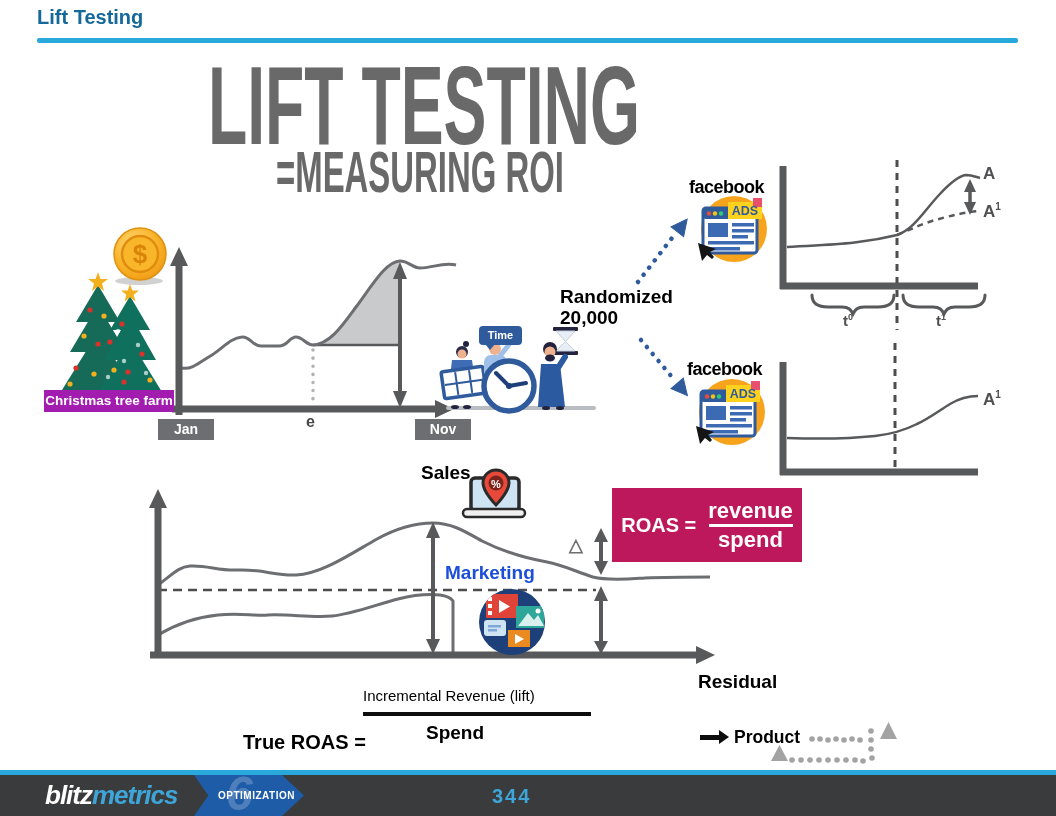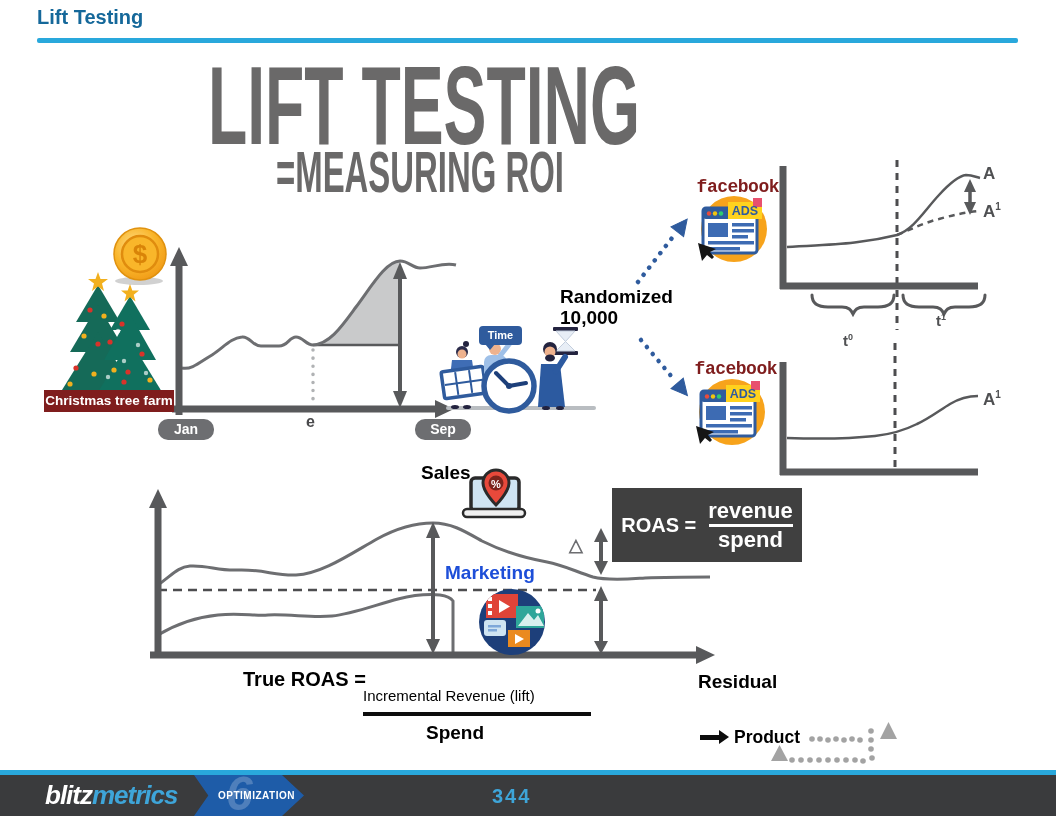--- a/index.html
+++ b/index.html
@@ -7,61 +7,61 @@
          font-family:"Liberation Sans",sans-serif;margin:0 auto;}
   .abs{position:absolute;}
   svg text{font-family:"Liberation Sans",sans-serif;}
 
   
   .header-title{left:37px;top:6px;font-size:20px;font-weight:bold;color:#15689a;}
   .header-rule{left:37px;top:38px;width:981px;height:5px;background:#29a8dc;border-radius:2px;}
 
   
   .axis-box{background:#6d6e71;color:#fff;font-weight:bold;font-size:14px;text-align:center;
-            width:56px;height:21px;line-height:21px;border-radius:10px;}
+            width:56px;height:21px;line-height:21px;}
   .jan-box{left:158px;top:419px;}
   .dec-box{left:415px;top:419px;}
   .e-label{left:306px;top:413px;font-size:16px;font-weight:600;color:#4a4a4c;}
-  .farm-label{left:44px;top:390px;width:130px;height:22px;line-height:22px;background:#7f1d1d;
+  .farm-label{left:44px;top:390px;width:130px;height:22px;line-height:22px;background:#a21caf;
               color:#fff;font-weight:bold;font-size:13.5px;text-align:center;}
 
   .randomized{left:560px;top:286px;width:132px;text-align:left;color:#000;
               font-weight:bold;font-size:19px;line-height:21px;}
 
-  .fb-logo{width:90px;text-align:right;color:#7f1d1d;font-weight:bold;font-size:18px;letter-spacing:-.5px;font-family:Liberation Mono, monospace;}
+  .fb-logo{width:90px;text-align:left;color:#000000;font-weight:bold;font-size:18px;letter-spacing:-.5px;}
   .fb-logo-top{left:689px;top:177px;}
   .fb-logo-bottom{left:687px;top:359px;}
 
   .curve-label{font-weight:bold;color:#4f5052;font-size:17px;}
   .curve-label sup{font-size:10px;}
   .lab-a{left:983px;top:164px;}
   .lab-a1-top{left:983px;top:201px;}
   .lab-a1-bot{left:983px;top:389px;}
   .t-label{font-weight:bold;color:#4f5052;font-size:15px;}
   .t-label sup{font-size:9px;}
-  .t0{left:843px;top:312px;margin-top:20px;}
+  .t0{left:843px;top:312px;}
   .t1{left:936px;top:312px;}
 
   .time-bubble{left:479px;top:326px;width:43px;height:19px;background:#2f5b9d;border-radius:4px;
                color:#fff;font-weight:bold;font-size:11px;text-align:center;line-height:19px;}
   .time-bubble::after{content:"";position:absolute;left:6px;bottom:-5px;border-left:5px solid transparent;
                border-right:5px solid transparent;border-top:6px solid #2f5b9d;}
 
   .sales-label{left:421px;top:462px;font-size:19px;font-weight:bold;color:#000;}
   .marketing-label{left:445px;top:562px;font-size:19px;font-weight:bold;color:#1d4ed8;}
   .delta-sym{left:569px;top:534px;font-size:18px;color:#6d6e71;font-weight:bold;}
 
-  .roas-box{left:612px;top:488px;width:190px;height:74px;background:#404040;display:flex;
+  .roas-box{left:612px;top:488px;width:190px;height:74px;background:#be185d;display:flex;
             align-items:center;justify-content:center;gap:12px;color:#fff;}
   .roas-lhs{font-size:20px;font-weight:bold;}
   .frac{display:flex;flex-direction:column;align-items:center;}
   .frac .num,.frac .den{font-size:22px;font-weight:bold;line-height:22px;}
   .roas-box .frac-line{width:84px;height:3px;background:#fff;margin:2px 0;}
 
-  .troas-lhs{left:243px;top:668px;font-size:20px;font-weight:bold;color:#000;}
+  .troas-lhs{left:243px;top:731px;font-size:20px;font-weight:bold;color:#000;}
   .troas-num{left:363px;top:687px;font-size:15px;font-weight:normal;color:#000;}
   .troas-line{left:363px;top:712px;width:228px;height:4px;background:#0d0d0d;}
   .troas-den{left:426px;top:722px;font-size:19px;font-weight:bold;color:#000;}
 
   .residual-title{left:698px;top:671px;font-size:19px;font-weight:bold;color:#000;}
   .res-row{display:flex;align-items:center;gap:8px;}
   .res-row-1{left:700px;top:704px;}
   .res-row-2{left:700px;top:727px;}
   .res-label{font-size:17.5px;font-weight:bold;color:#000;white-space:nowrap;}
   .arrow-r{display:inline-block;position:relative;width:20px;height:4.5px;background:#0d0d0d;margin-right:6px;}
@@ -335,28 +335,28 @@
         <circle cx="863" cy="761" r="2.8"></circle>
       <polygon points="771,761 788,761 779.5,745"></polygon>
     </g>
   </svg>
 
   <div class="abs header-title">Lift Testing</div>
   <div class="abs header-rule"></div>
 
   <div class="abs farm-label">Christmas tree farm</div>
   <div class="abs axis-box jan-box">Jan</div>
-  <div class="abs axis-box dec-box">Sep</div>
+  <div class="abs axis-box dec-box">Nov</div>
   <div class="abs e-label">e</div>
 
   <div class="abs time-bubble">Time</div>
 
   <div class="abs randomized">
     <div>Randomized</div>
-    <div>10,000</div>
+    <div>20,000</div>
   </div>
 
   <div class="abs fb-logo fb-logo-top">facebook</div>
   <div class="abs fb-logo fb-logo-bottom">facebook</div>
 
   <div class="abs curve-label lab-a">A</div>
   <div class="abs curve-label lab-a1-top"><span>A</span><sup>1</sup></div>
   <div class="abs t-label t0"><span>t</span><sup>0</sup></div>
   <div class="abs t-label t1"><span>t</span><sup>1</sup></div>
   <div class="abs curve-label lab-a1-bot"><span>A</span><sup>1</sup></div>

